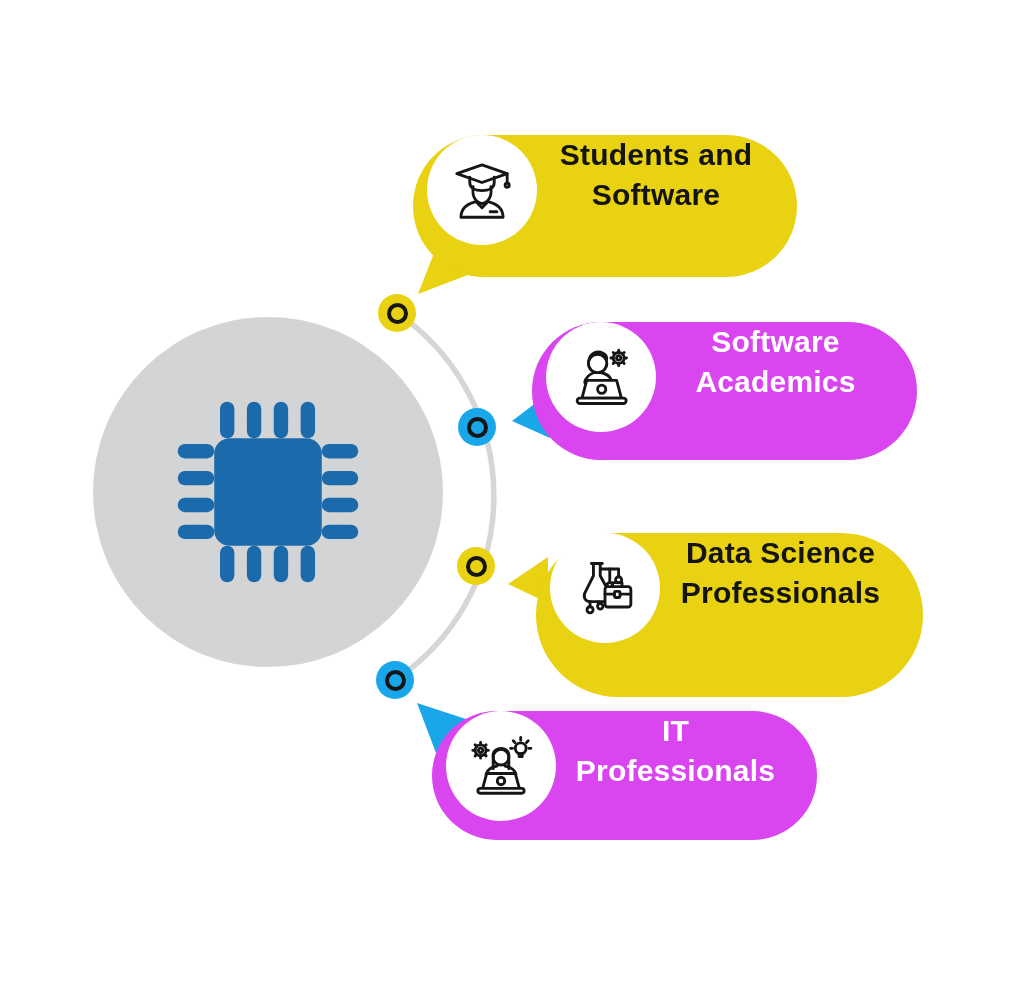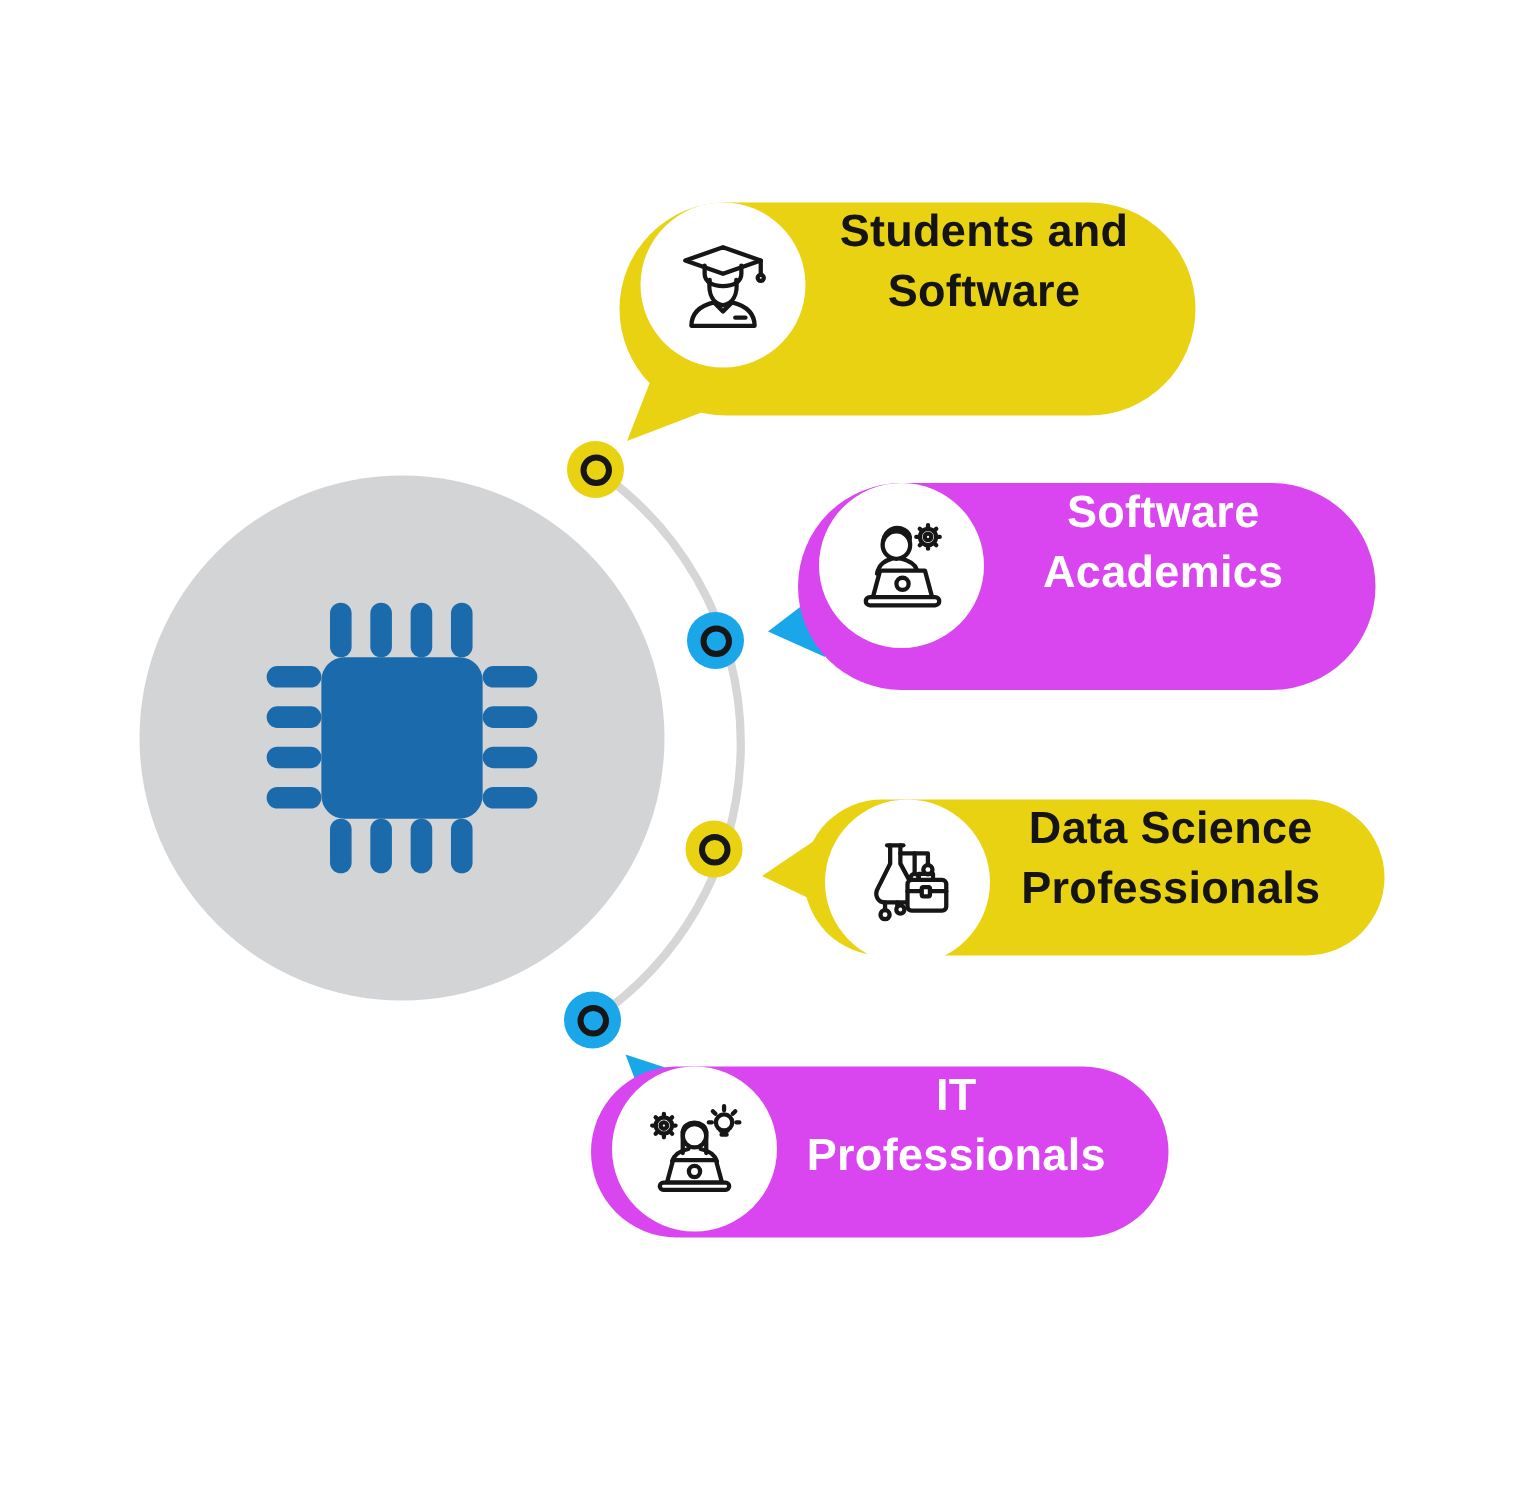--- a/index.html
+++ b/index.html
@@ -31,22 +31,22 @@
   .n4{left:376px;top:661px}
 
   
   .bubble{
     position:absolute;border-radius:999px;display:flex;align-items:flex-start;z-index:5;
   }
   .bubble.yellow{background:#e9d211;color:#141414}
   .bubble.blue{background:#d946ef;color:#ffffff}
   .b1{left:413px;top:135px;width:384px;height:142px}
   .b2{left:532px;top:322px;width:385px;height:138px}
-  .b3{left:536px;top:533px;width:387px;height:104px}
-  .b4{left:394px;top:711px;width:385px;height:114px}
+  .b3{left:536px;top:533px;width:387px;height:164px}
+  .b4{left:432px;top:711px;width:385px;height:129px}
   .badge{
     flex:0 0 auto;width:110px;height:110px;margin-left:14px;border-radius:50%;
     background:#ffffff;display:flex;align-items:center;justify-content:center;
   }
   .label{
     flex:1 1 auto;text-align:center;padding-right:22px;
     font-weight:700;font-size:30px;line-height:40px;letter-spacing:.2px;
   }
   .label .ln{display:block}
 

